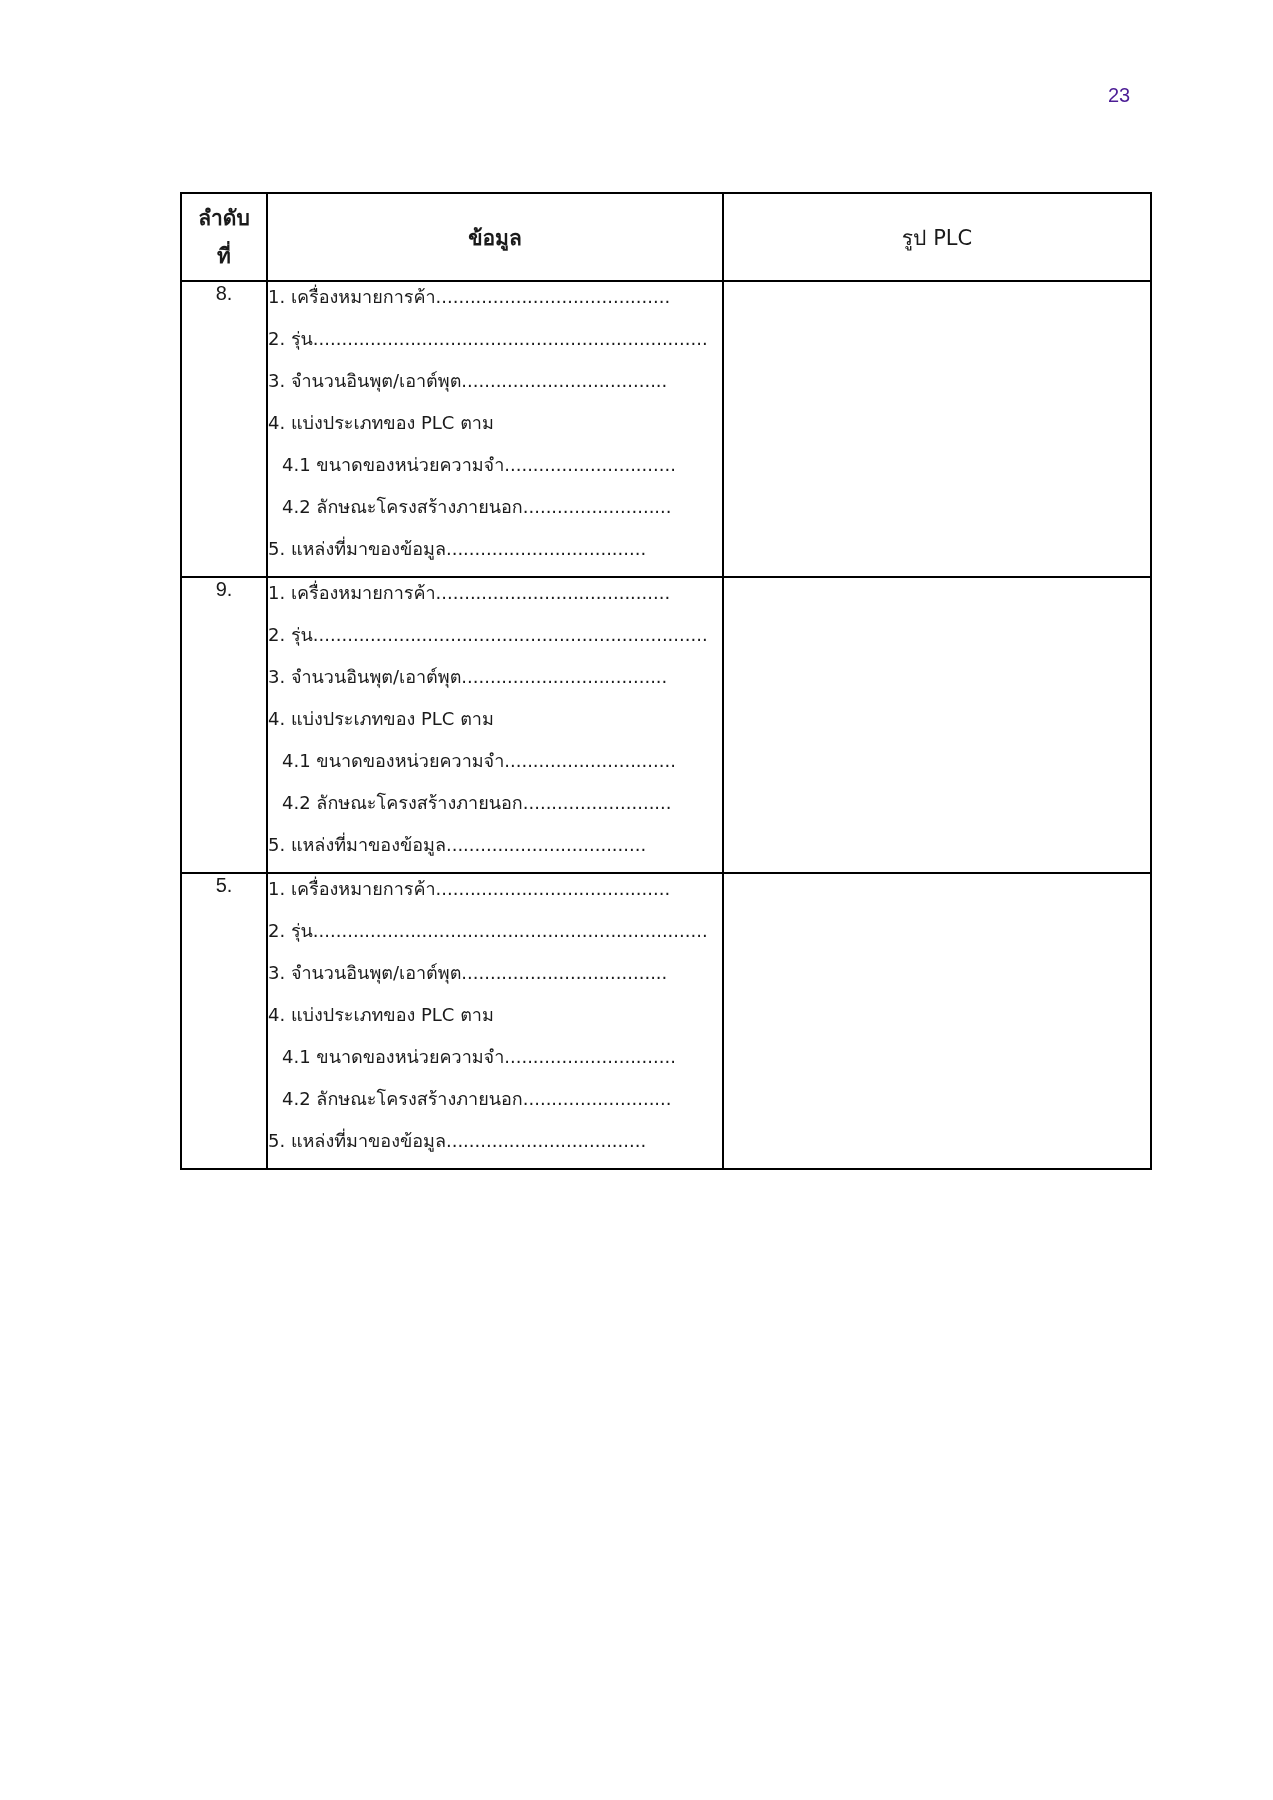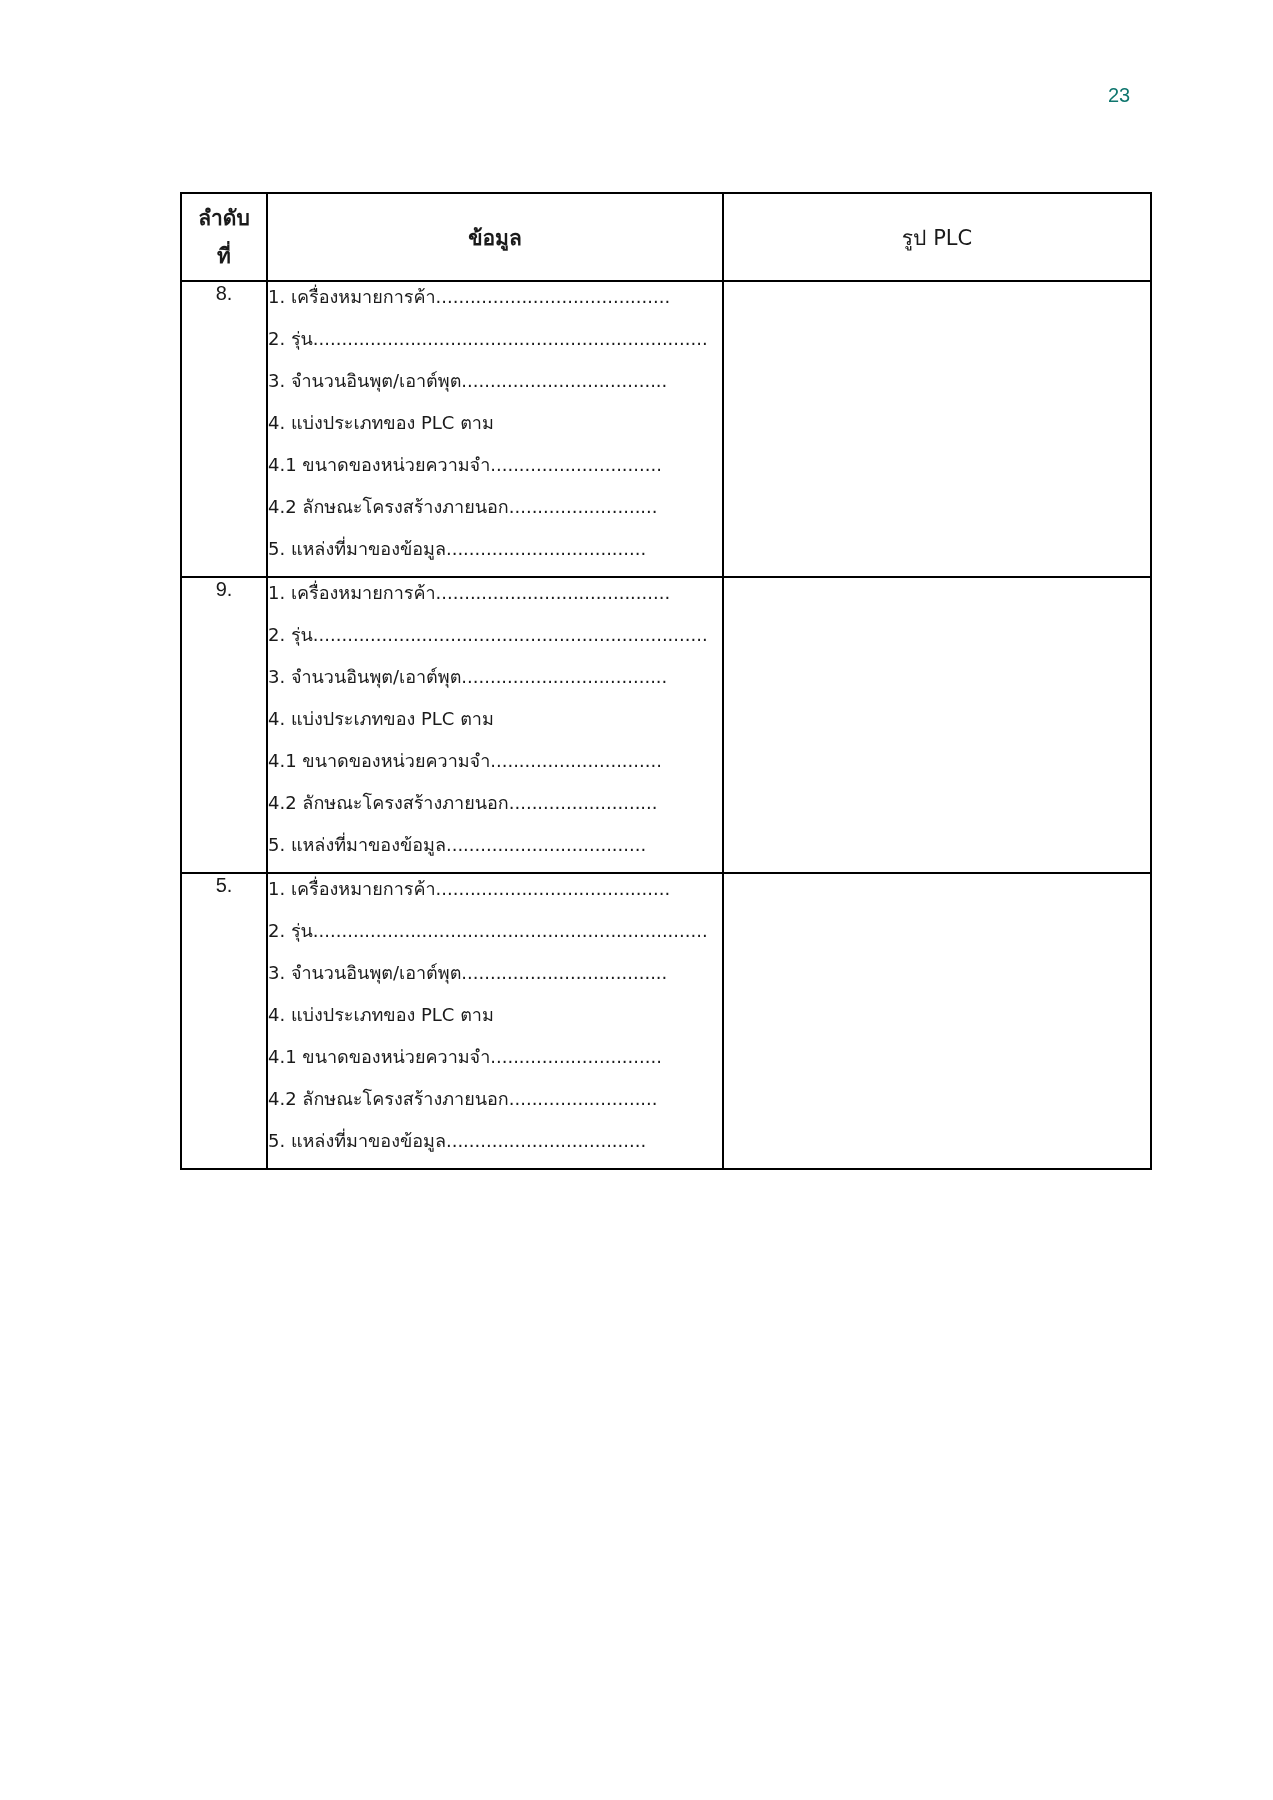--- a/index.html
+++ b/index.html
@@ -3,21 +3,21 @@
   <meta charset="utf-8">
   <style>
     html, body { margin: 0; padding: 0; background: #ffffff; }
     body {
       width: 1273px; height: 1800px; position: relative; overflow: hidden;
       font-family: "DejaVu Sans", "Liberation Sans", sans-serif;
       color: #1a1a1a;
     }
     .page-number {
       position: absolute; left: 1108px; top: 84px;
-      font-size: 20px; color: #0f766e;
+      font-size: 20px; color: #4c1d95;
       font-family: "Liberation Sans", "DejaVu Sans", sans-serif;
     }
     table.form-table {
       position: absolute; left: 180px; top: 192px;
       border-collapse: collapse; table-layout: fixed;
       width: 970px;
     }
     table.form-table th, table.form-table td {
       border: 2px solid #000; padding: 0;
     }
@@ -31,21 +31,21 @@
     thead th.h-img { font-weight: normal; }
     tbody td { height: 291px; vertical-align: top; }
     td.no-cell {
       text-align: center; font-size: 20px; padding-top: 6px;
       font-family: "Liberation Sans", "DejaVu Sans", sans-serif;
     }
     td.info-cell { padding: 4px 0 0 10px; }
     .line {
       height: 42px; line-height: 30px; font-size: 18px; white-space: nowrap; overflow: hidden;
     }
-    .line.sub { }
+    .line.sub { padding-left: 14px; }
   </style>
 </head>
 <body>
 
 <div class="page-number">23</div>
 
 <table class="form-table">
   <colgroup>
     <col class="c-no">
       <col class="c-info">

